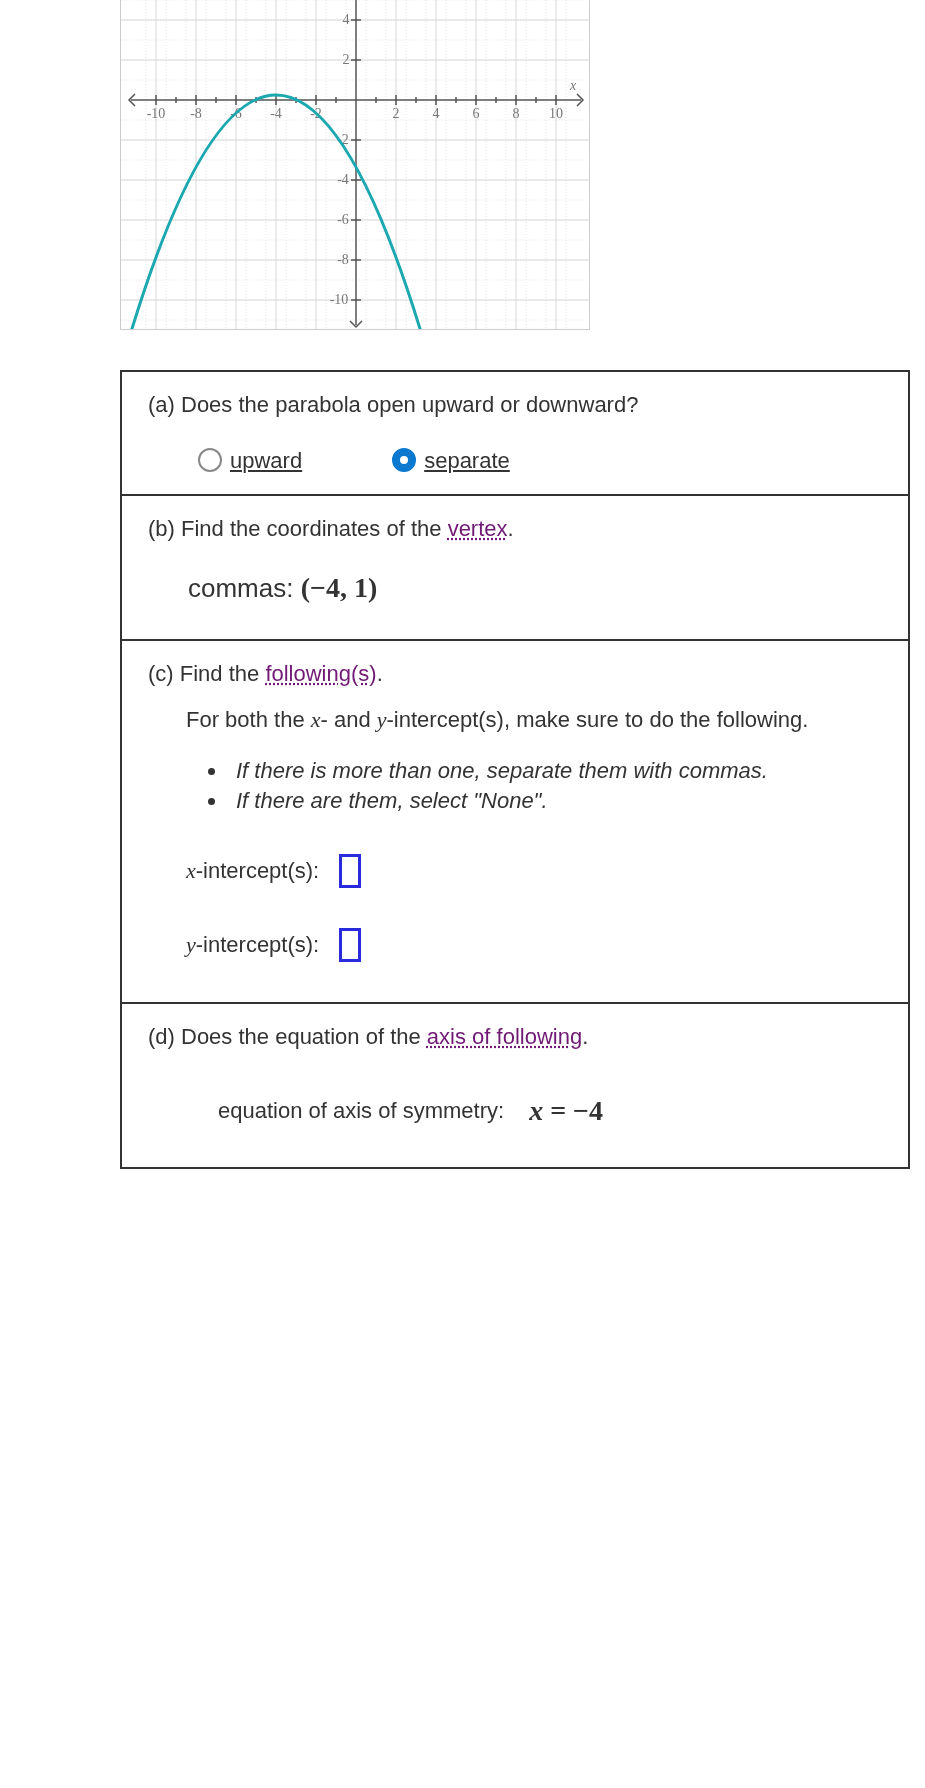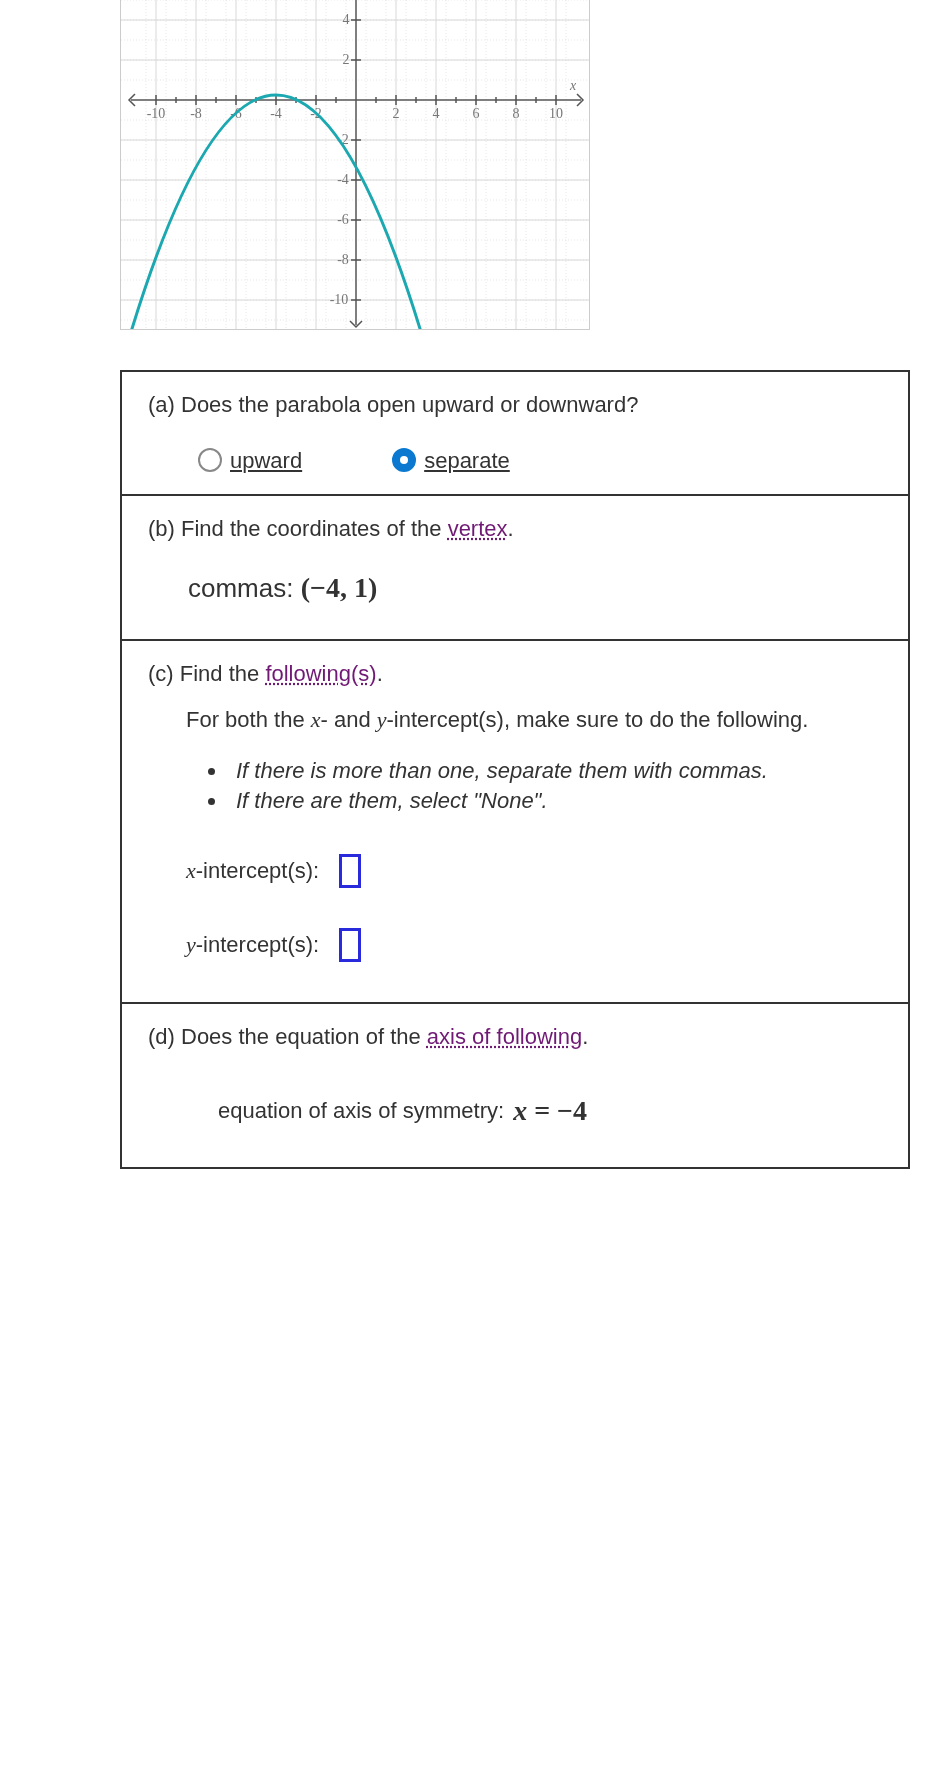--- a/index.html
+++ b/index.html
@@ -112,21 +112,21 @@
       height: 34px;
       border: 3px solid #2a2add;
       display: inline-block;
     }
     .eq-line {
       padding-left: 70px;
       margin-top: 45px;
       margin-bottom: 20px;
       display: flex;
       align-items: center;
-      gap: 9px;
+      gap: 25px;
     }
     .italic-var {
       font-family: 'Times New Roman', serif;
       font-style: italic;
     }
   </style>
 </head>
 <body>
 
 <div class="graph-container">

